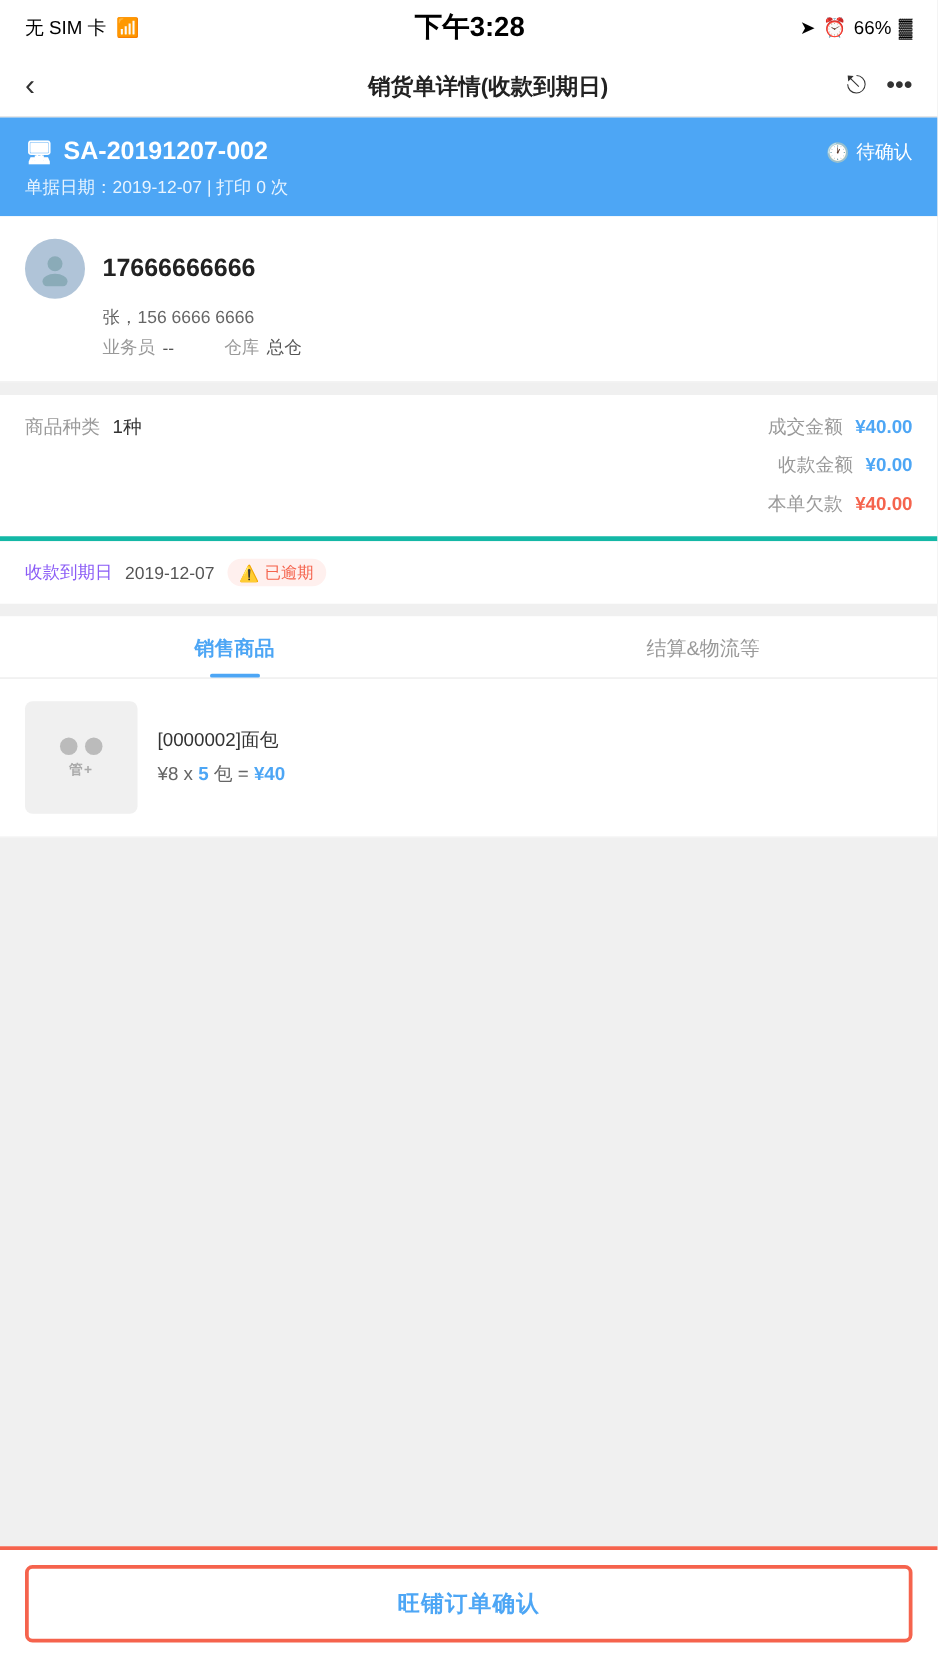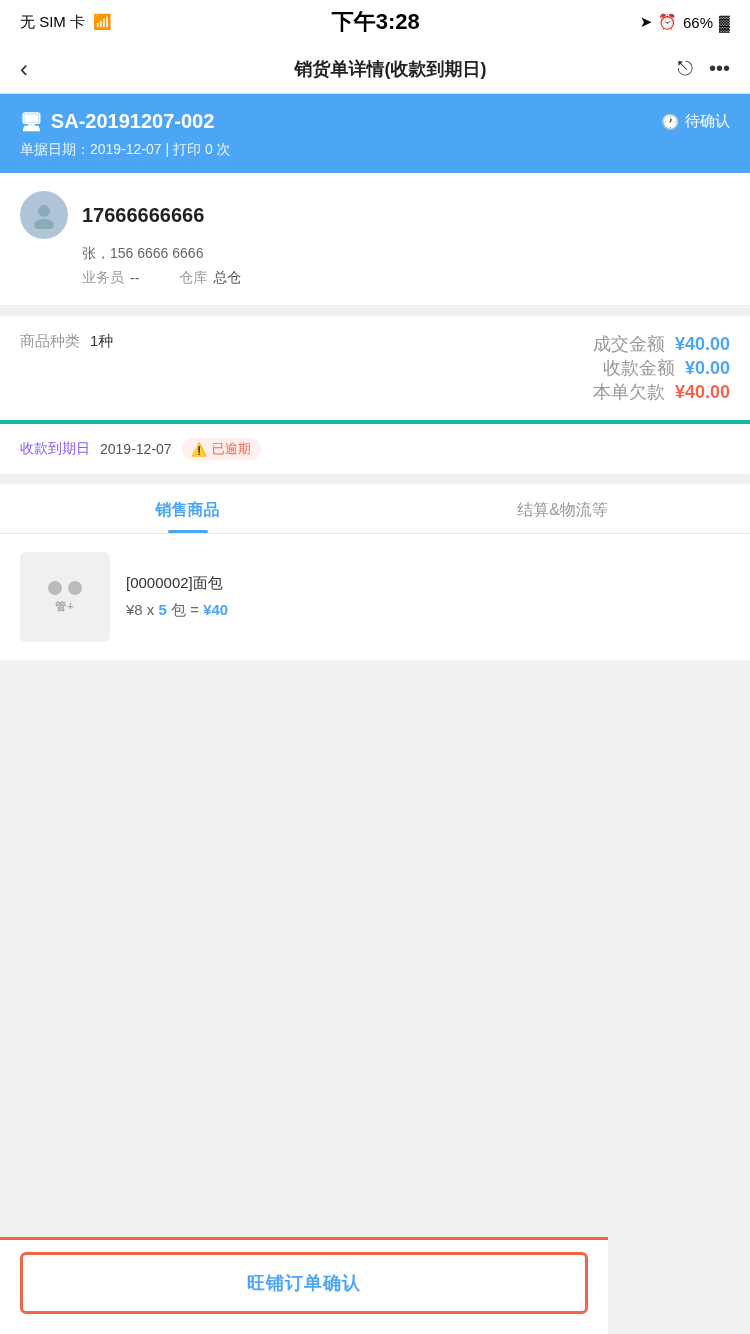--- a/index.html
+++ b/index.html
@@ -165,22 +165,22 @@
       gap: 10px;
       font-size: 15px;
       color: #555;
     }
     .summary-label { color: #999; }
     .summary-value { color: #333; font-weight: 500; }
     .summary-right {
       display: flex;
       flex-direction: column;
       align-items: flex-end;
-      gap: 0;
-      font-size: 18px;
+      gap: 12px;
+      font-size: 15px;
     }
     .summary-row {
       display: flex;
       align-items: center;
       gap: 10px;
     }
     .summary-row-label { color: #999; }
     .amount-blue { color: #4da6f5; font-weight: 600; }
     .amount-red { color: #f5634d; font-weight: 600; }
 
@@ -301,21 +301,21 @@
       background: #f0f0f0;
       flex: 1;
       min-height: 300px;
     }
 
     
     .bottom-bar {
       position: fixed;
       bottom: 0;
       left: 0;
-      width: 608px;
+      width: 750px;
       background: #fff;
       padding: 12px 20px 20px;
       border-top: 3px solid #f5634d;
     }
     .confirm-button {
       width: 100%;
       padding: 16px;
       background: #fff;
       border: 3px solid #f5634d;
       border-radius: 6px;

